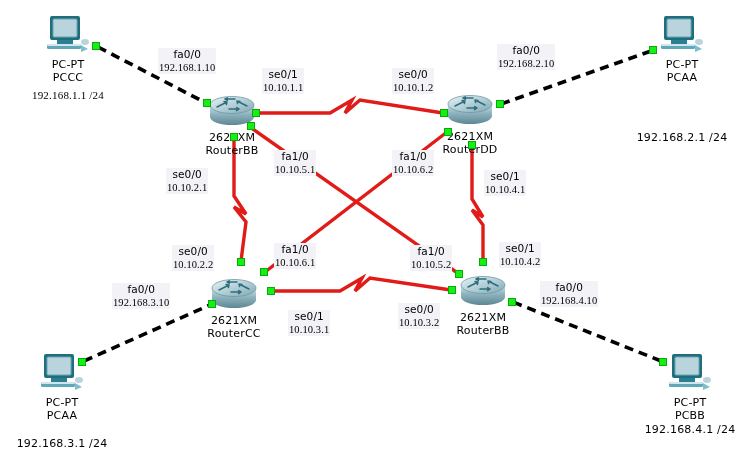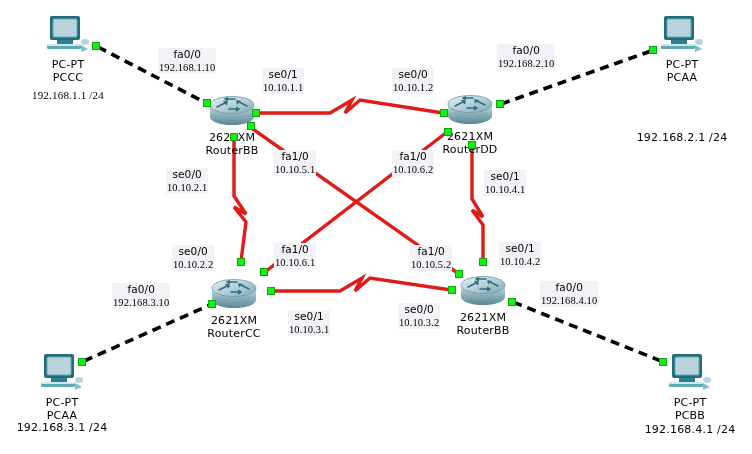--- a/index.html
+++ b/index.html
@@ -150,21 +150,21 @@
         <rect x="3" y="31" width="34" height="5" rx="1.5" fill="#5fa8b8"></rect>
         <rect x="3" y="31" width="34" height="2" rx="1" fill="#cfe6ec"></rect>
         <path d="M37 32 l7 4 -7 3 z" fill="#7fbecb"></path>
         <ellipse cx="41" cy="29" rx="4" ry="3" fill="#b9d4dd"></ellipse>
       </svg>
     </span>
     <span class="node-caption" style="top:22px;">
       <span class="cap-line">PC-PT</span>
       <span class="cap-line">PCAA</span>
     </span>
-    <span class="node-ip" style="top:47px;">192.168.3.1 /24</span>
+    <span class="node-ip" style="top:63px;">192.168.3.1 /24</span>
   </div>
 
   <div class="node" style="left:690px; top:374px;">
     <span class="node-icon">
       <svg width="48" height="42" viewBox="0 0 48 42" xmlns="http://www.w3.org/2000/svg">
         <rect x="6" y="3" width="30" height="24" rx="2" fill="#1f6e7e"></rect>
         <rect x="9" y="6" width="24" height="18" rx="1" fill="#b9d4dd"></rect>
         <rect x="9" y="6" width="24" height="18" rx="1" fill="none" stroke="#6fa3b2" stroke-width="1"></rect>
         <rect x="13" y="27" width="16" height="4" fill="#2b7f90"></rect>
         <rect x="3" y="31" width="34" height="5" rx="1.5" fill="#5fa8b8"></rect>

